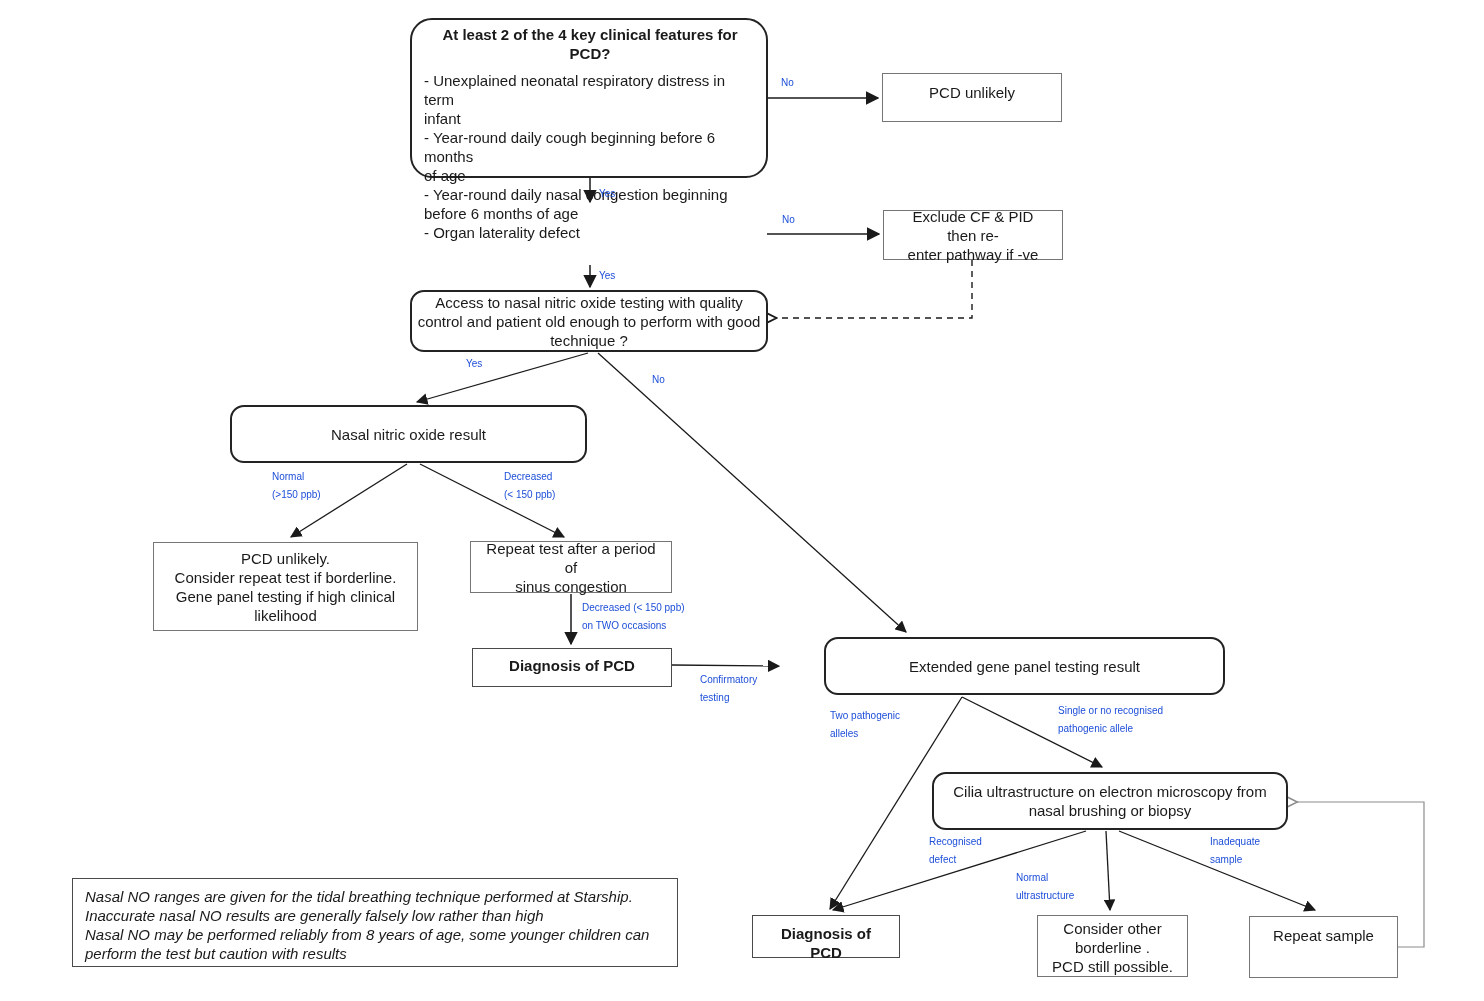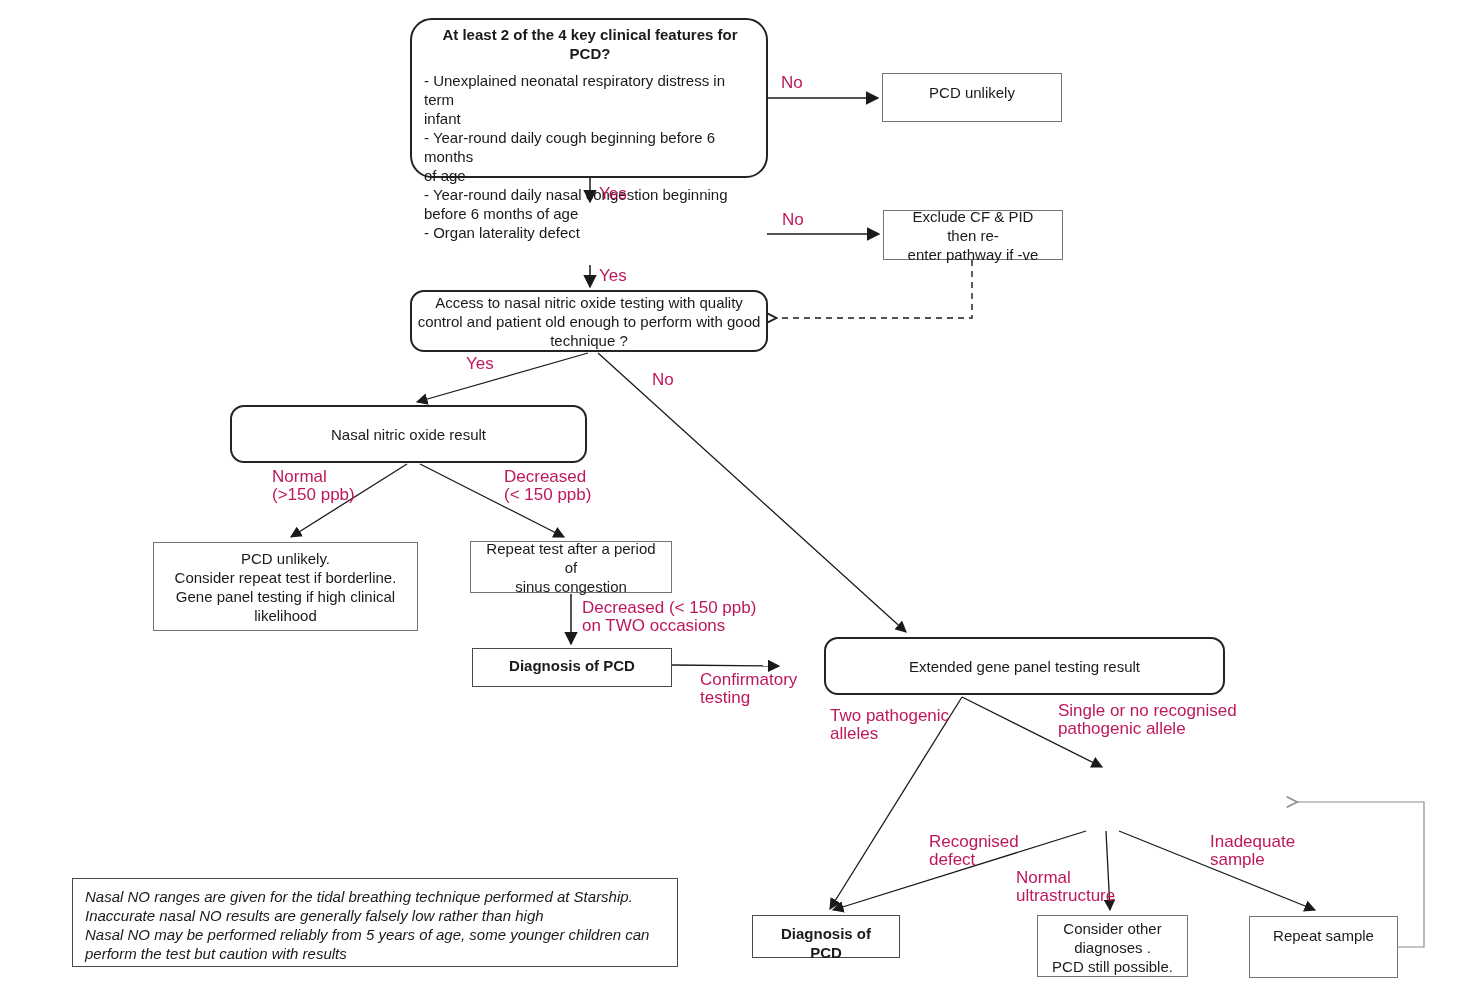--- a/index.html
+++ b/index.html
@@ -25,21 +25,21 @@
   .top-align{justify-content:flex-start;}
   .bold{font-weight:bold;}
   .dark-border{border-color:#4a4a4a;}
   #clinical-box{border-radius:22px;text-align:left;justify-content:flex-start;padding:5px 10px 4px 12px;gap:8px;}
   #clinical-box .box-title{text-align:center;font-weight:bold;}
   #note-box{
     text-align:left;justify-content:flex-start;font-style:italic;
     padding:8px 12px;border-color:#4a4a4a;
   }
   .elabel{
-    position:absolute;font-size:17px;line-height:18px;white-space:pre-line;color:#be185d;
+    position:absolute;font-size:10px;line-height:18px;white-space:pre-line;color:#1d4ed8;
   }
 </style>
 </head>
 <body>
 
 <div id="stage">
 
   <svg id="connectors" viewBox="0 0 1484 1001">
     <defs>
       <marker id="tri" viewBox="0 0 10 10" refX="9" refY="5" markerWidth="9" markerHeight="9" orient="auto-start-reverse">
@@ -125,39 +125,43 @@
   </div>
 
   <div class="node rect top-align bold dark-border" style="left:472px;top:648px;width:200px;height:39px;padding-top:7px;">
     <div>Diagnosis of PCD</div>
   </div>
 
   <div class="node rounded" style="left:824px;top:637px;width:401px;height:58px;">
     <div>Extended gene panel testing result</div>
   </div>
 
+  <div class="node rounded" style="left:932px;top:772px;width:356px;height:58px;padding:2px 5px;">
+    <div>Cilia ultrastructure on electron microscopy from
+nasal brushing or biopsy</div>
+  </div>
 
   <div class="node rect top-align bold dark-border" style="left:752px;top:915px;width:148px;height:43px;padding-top:8px;">
     <div>Diagnosis of PCD</div>
   </div>
 
   <div class="node rect top-align" style="left:1037px;top:915px;width:151px;height:62px;padding-top:3px;">
     <div>Consider other
-diagnoses .
+borderline .
 PCD still possible.</div>
   </div>
 
   <div class="node rect top-align" style="left:1249px;top:916px;width:149px;height:62px;padding-top:9px;">
     <div>Repeat sample</div>
   </div>
 
   <div class="node rect" id="note-box" style="left:72px;top:878px;width:606px;height:89px;">
     <div>Nasal NO ranges are given for the tidal breathing technique performed at Starship.
 Inaccurate nasal NO results are generally falsely low rather than high
-Nasal NO may be performed reliably from 5 years of age, some younger children can perform the test but caution with results</div>
+Nasal NO may be performed reliably from 8 years of age, some younger children can perform the test but caution with results</div>
   </div>
 
   <div class="elabel" style="left:781px;top:74px;">No</div>
   <div class="elabel" style="left:599px;top:185px;">Yes</div>
   <div class="elabel" style="left:782px;top:211px;">No</div>
   <div class="elabel" style="left:599px;top:267px;">Yes</div>
   <div class="elabel" style="left:466px;top:355px;">Yes</div>
   <div class="elabel" style="left:652px;top:371px;">No</div>
   <div class="elabel" style="left:272px;top:468px;">Normal
 (&gt;150 ppb)</div>

